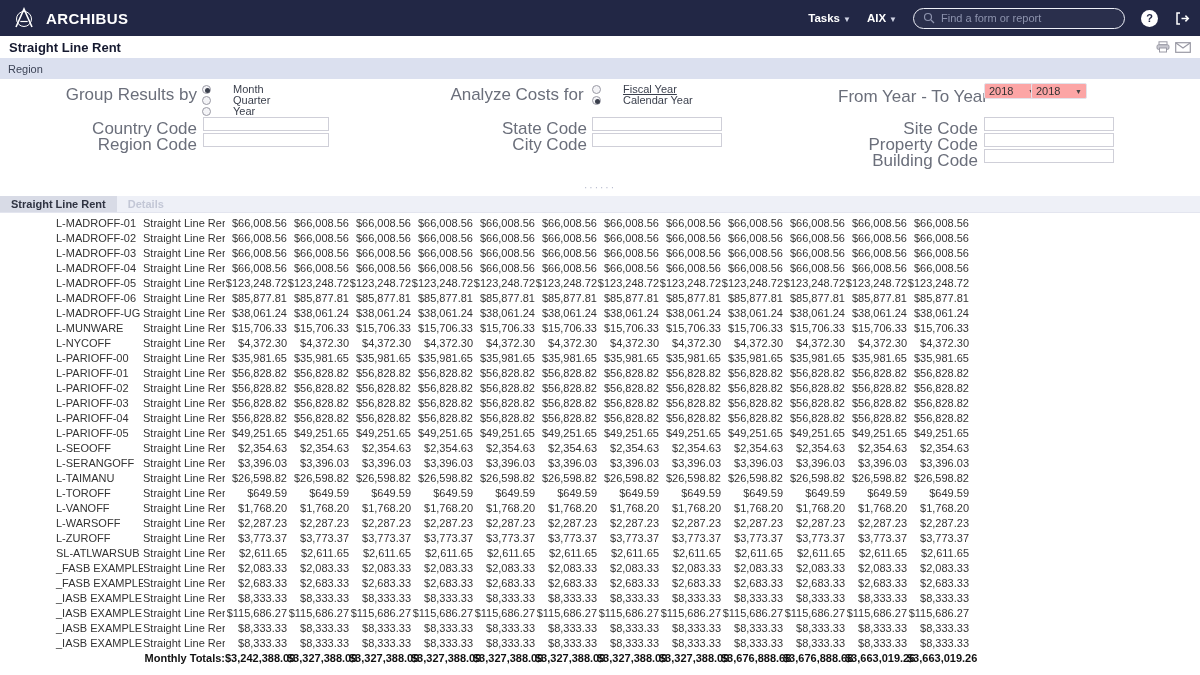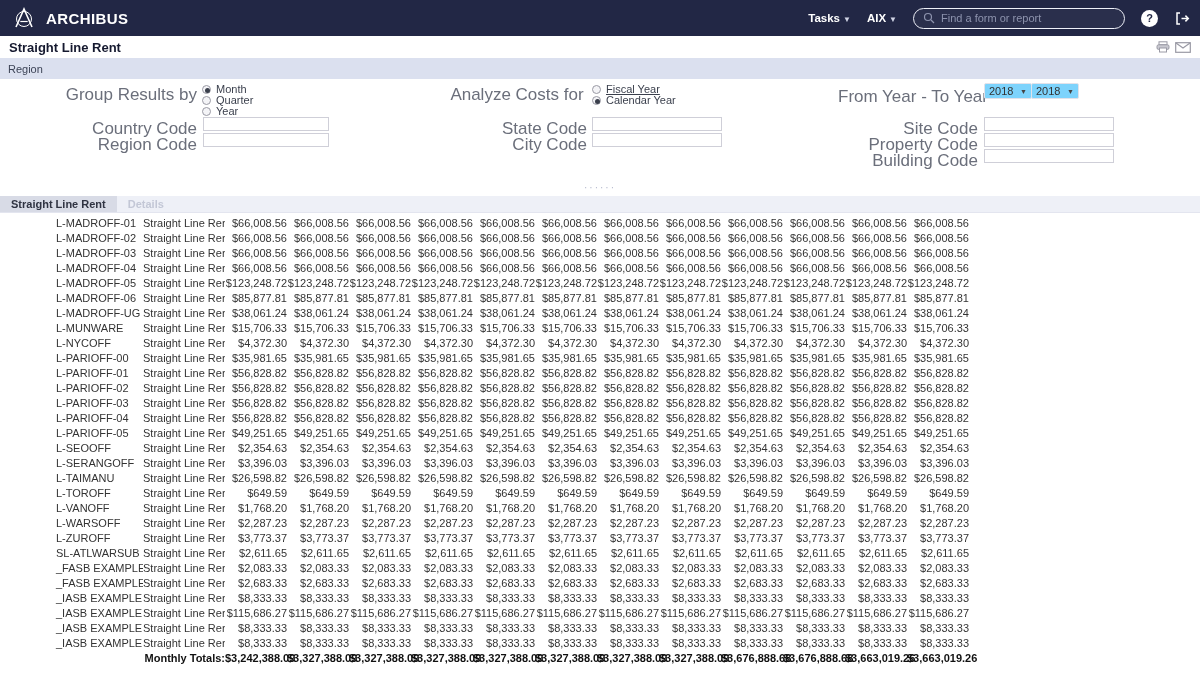--- a/index.html
+++ b/index.html
@@ -29,24 +29,24 @@
   
   .filterbar { position:absolute; top:58px; left:0; width:1200px; height:21px; background:#dbe0ef; display:flex; align-items:center; padding:0 12px 0 8px; }
   .filterbar-label { font-size:11px; color:#3c4356; }
   .filterbar-buttons { margin-left:auto; display:flex; gap:5px; }
   .fbtn { background:#fcfcfe; border:1px solid #e3e5ee; border-radius:2px; color:#555; font-size:11px; font-family:"Liberation Sans",sans-serif; padding:1px 8px 2px; height:16px; line-height:12px; cursor:pointer; }
 
   
   .filterpanel { position:absolute; top:79px; left:0; width:1200px; height:100px; background:#fff; }
   .flabel { position:absolute; font-size:17px; color:#6b6f7b; text-align:right; width:140px; white-space:nowrap; }
   .finput { position:absolute; width:126px; height:14px; border:1px solid #cfcfd8; background:#fff; font-size:11px; font-family:"Liberation Sans",sans-serif; padding:0 3px; }
-  .radio-row { position:absolute; display:flex; align-items:center; gap:5px; font-size:11px; color:#3a3f4c; cursor:pointer; white-space:nowrap; height:10px; }
+  .radio-row { position:absolute; display:flex; align-items:center; gap:22px; font-size:11px; color:#3a3f4c; cursor:pointer; white-space:nowrap; height:10px; }
   .radio { width:9px; height:9px; border:1px solid #9a9aa5; border-radius:50%; background:#f4f4f7; position:relative; flex:none; }
   .radio.sel::after { content:""; position:absolute; left:2px; top:2px; width:5px; height:5px; border-radius:50%; background:#3a3f4c; }
-  .yearsel { position:absolute; top:82px; width:48px; height:16px; font-size:11px; color:#333; background:#7dd3fc; border:1px solid #e2e2ea; border-radius:2px; display:flex; align-items:center; justify-content:space-between; padding:0 4px; cursor:pointer; }
+  .yearsel { position:absolute; top:82px; width:56px; height:16px; font-size:11px; color:#333; background:#fca5a5; border:1px solid #e2e2ea; border-radius:2px; display:flex; align-items:center; justify-content:space-between; padding:0 4px; cursor:pointer; }
   .yearsel .caret { font-size:7px; color:#444; }
 
   
   .splitter { position:absolute; top:184px; left:0; width:1200px; height:8px; display:flex; justify-content:center; align-items:center; cursor:row-resize; }
   .splitter-dots { color:#b4b8cc; font-size:10px; letter-spacing:2px; line-height:6px; }
 
   
   .tabbar { position:absolute; top:196px; left:0; width:1200px; height:17px; background:#eef0f7; border-bottom:1px solid #e3e5ef; display:flex; align-items:stretch; }
   .tab { font-size:11px; font-weight:bold; padding:2px 11px 0; cursor:pointer; }
   .tab.active { background:#d8dbe6; color:#2f3342; }

